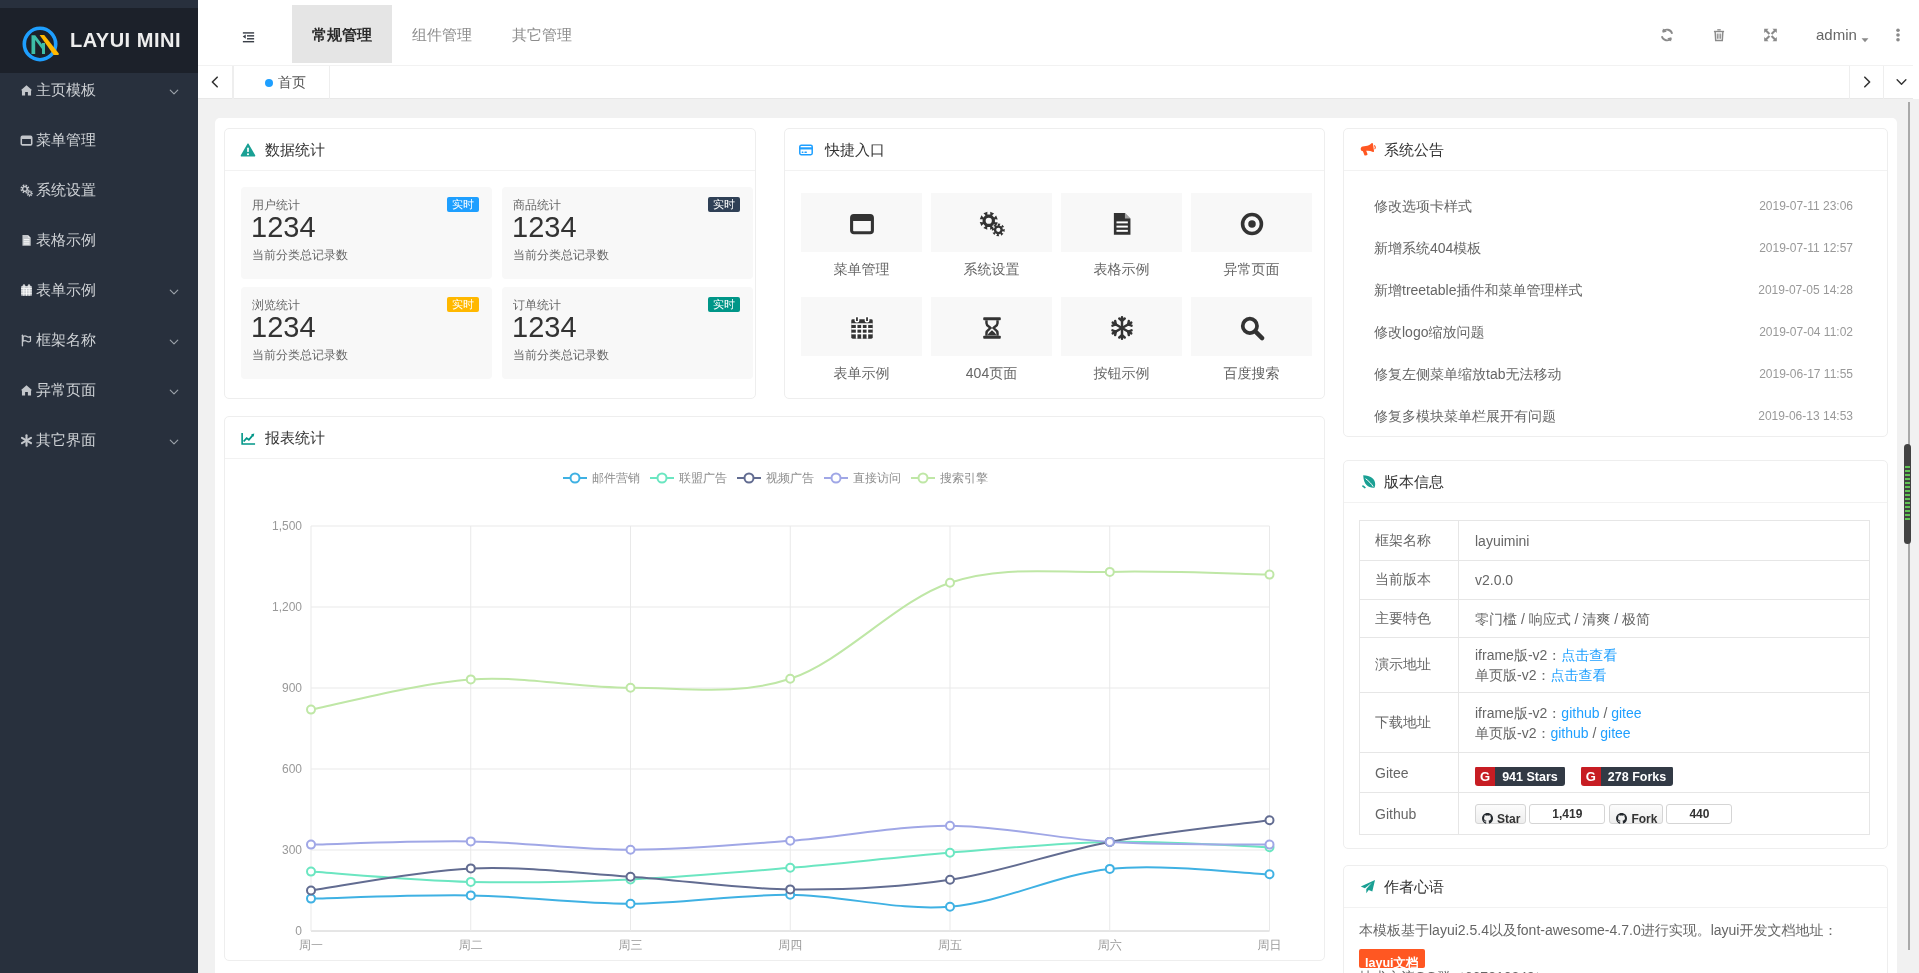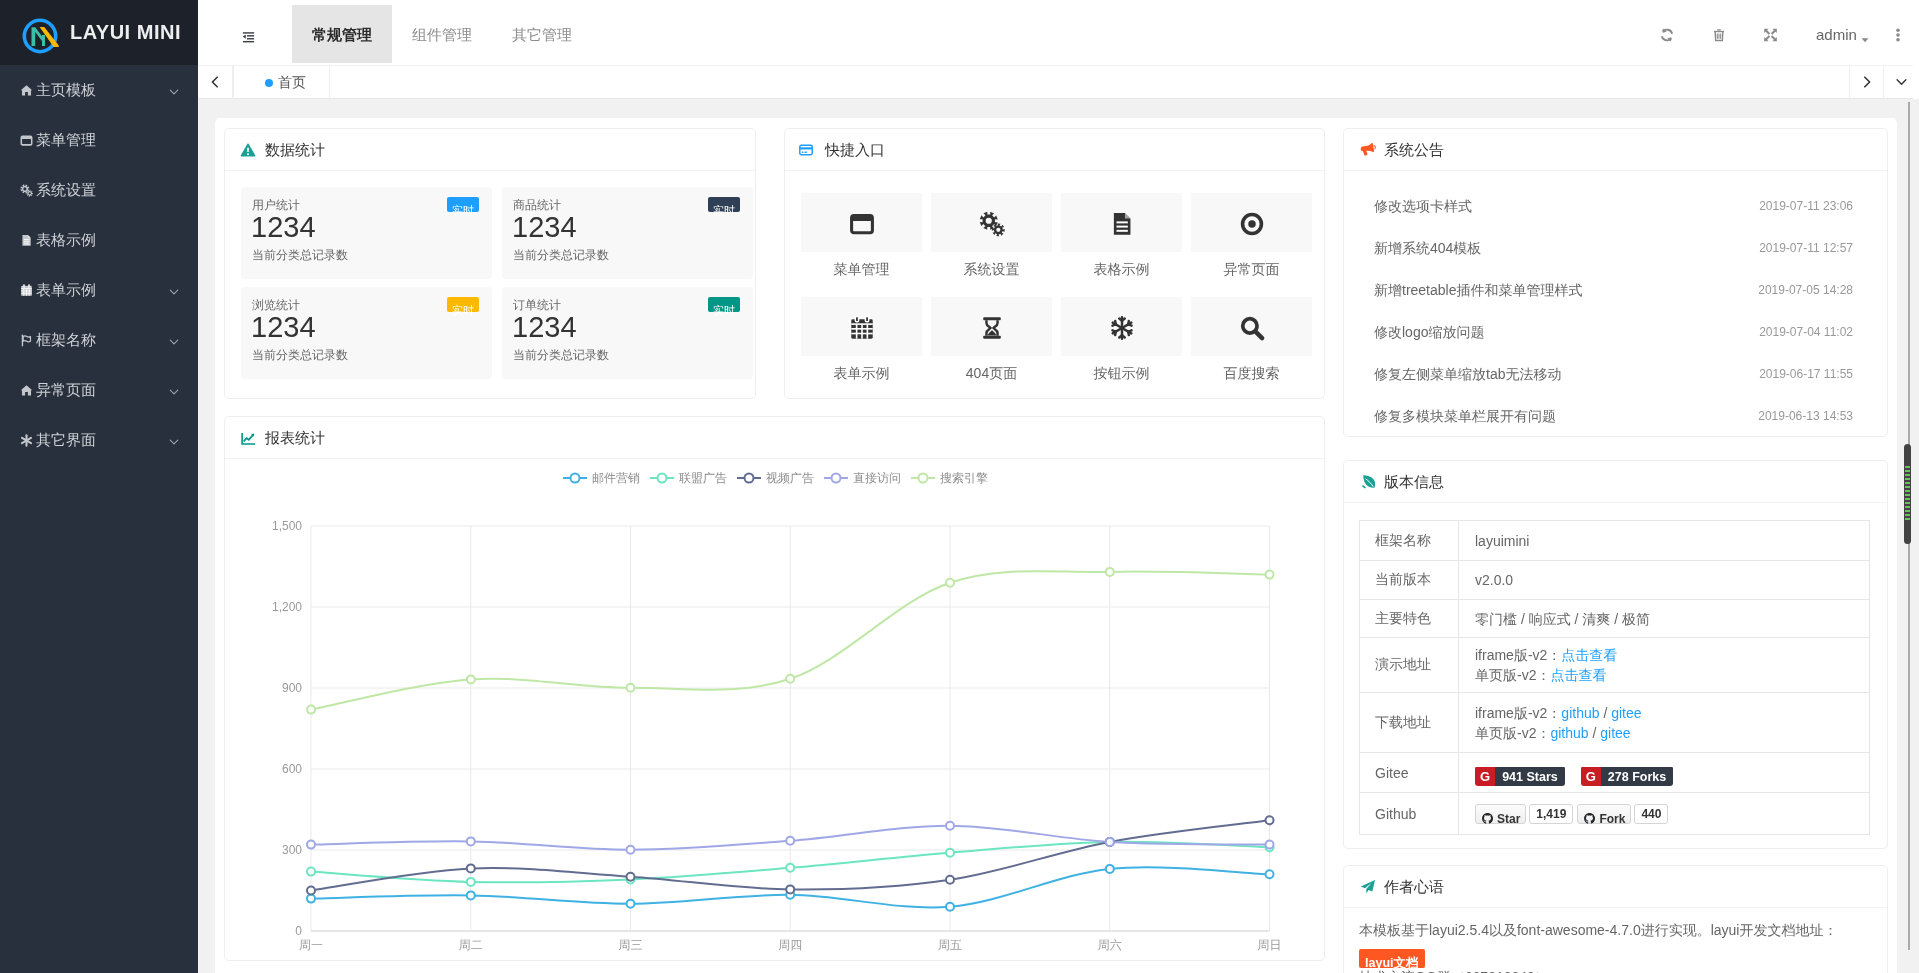--- a/index.html
+++ b/index.html
@@ -2,21 +2,21 @@
 <html lang="zh"><head>
 <meta charset="utf-8">
 <title>LAYUI MINI</title>
 <style>
 * { margin:0; padding:0; box-sizing:border-box; }
 html,body { width:1919px; height:973px; overflow:hidden; font-family:"Liberation Sans",sans-serif; }
 body { position:relative; background:#fff; }
 
 
 .side { position:absolute; left:0; top:0; width:198px; height:973px; background:#28303d; }
-.logo { position:absolute; left:0; top:0; width:198px; height:65px; background:#1c212a; }
+.logo { position:absolute; left:0; top:8px; width:198px; height:65px; background:#1c212a; }
 .logo svg { position:absolute; left:21px; top:17px; }
 .logo .lt { position:absolute; left:70px; top:0; line-height:65px; color:#eee; font-size:20px; font-weight:700; letter-spacing:0.5px; }
 .menu { position:absolute; left:0; top:65px; width:198px; }
 .mitem { position:relative; height:50px; }
 .mico { position:absolute; left:20px; top:18px; }
 .mlabel { position:absolute; left:36px; top:0; line-height:50px; font-size:15px; color:#cfd2d6; }
 .mchev { position:absolute; right:18px; top:19px; }
 
 
 .header { position:absolute; left:198px; top:0; width:1721px; height:65px; background:#fff; }
@@ -37,21 +37,21 @@
 
 .content { position:absolute; left:198px; top:99px; width:1721px; height:876px; background:#f1f1f1; overflow:hidden; }
 .wrapper { position:absolute; left:17px; top:19px; width:1682px; height:874px; background:#fff; border-radius:5px 5px 0 0; }
 .panel { position:absolute; background:#fff; border:1px solid #eee; border-radius:5px; }
 .phead { position:absolute; left:0; top:0; right:0; height:42px; border-bottom:1px solid #f2f2f2; }
 .phead .pt { position:absolute; left:40px; top:0; line-height:42px; font-size:15px; color:#333; }
 
 
 .sbox { position:absolute; width:251px; height:92px; background:#f8f8f8; border-radius:4px; }
 .sbox .st { position:absolute; left:11px; top:10px; font-size:12px; color:#666; }
-.sbox .sb { position:absolute; right:13px; top:10px; height:15px; line-height:15px; padding:6px 5px; border-radius:2px; font-size:11px; color:#fff; }
+.sbox .sb { position:absolute; right:13px; top:10px; height:15px; line-height:15px; padding:0 5px; border-radius:2px; font-size:11px; color:#fff; }
 .sbox .sn { position:absolute; left:10px; top:24px; font-size:29px; color:#333; }
 .sbox .ss { position:absolute; left:11px; top:60px; font-size:12px; color:#666; }
 
 
 .qtile { position:absolute; width:121px; height:59px; background:#f8f8f8; text-align:center; line-height:59px; }
 .qtile svg { vertical-align:middle; }
 .qlabel { position:absolute; width:121px; text-align:center; font-size:14px; color:#666; }
 
 
 .annrow { position:absolute; left:30px; right:34px; height:42px; }
@@ -61,21 +61,21 @@
 
 .vtable { position:absolute; left:15px; top:59px; width:511px; border-collapse:collapse; }
 .vtable td { border:1px solid #e6e6e6; font-size:14px; color:#666; }
 .vlab { width:99px; padding-left:15px; }
 .vval { padding-left:16px; line-height:20px; }
 .blu { color:#1E9FFF; }
 .gbadge { display:inline-block; height:20px; line-height:20px; border-radius:3px; overflow:hidden; vertical-align:middle; position:relative; top:3px; }
 .gred { display:inline-block; background:#c71d23; color:#fff; font-weight:700; padding:0 5px; font-size:13px; }
 .gdark { display:inline-block; background:#323a45; color:#fff; font-weight:700; padding:0 7px; font-size:12.5px; }
 .ghbtn { display:inline-block; height:20px; line-height:18px; padding:5px 5px; background:linear-gradient(#fcfcfc,#eee); border:1px solid #d5d5d5; border-radius:3px; font-size:12px; color:#333; vertical-align:middle; }
-.ghcnt { display:inline-block; height:20px; line-height:18px; padding:0 6px; background:#fff; border:1px solid #d5d5d5; border-radius:3px; font-size:12px; color:#333; vertical-align:middle; margin-left:3px; }
+.ghcnt { display:inline-block; height:20px; line-height:18px; padding:0 22px; background:#fff; border:1px solid #d5d5d5; border-radius:3px; font-size:12px; color:#333; vertical-align:middle; margin-left:3px; }
 
 
 .autxt { position:absolute; left:15px; right:15px; font-size:14px; color:#666; line-height:22px; }
 .laybtn { display:inline-block; height:19px; line-height:19px; padding:5px 6px; background:#FF5722; color:#fff; font-size:12.5px; font-weight:700; border-radius:2px; }
 
 
 .sctrack { position:absolute; left:1710px; top:3px; width:2px; height:848px; background:#a9a9a9; }
 .scthumb { position:absolute; left:1706px; top:345px; width:7px; height:100px; background:#424242; border-radius:4px; }
 .scthumb .grip { position:absolute; left:1px; right:1px; top:22px; height:56px;
   background:repeating-linear-gradient(to bottom,#61c454 0,#61c454 2px,#424242 2px,#424242 4px); }

